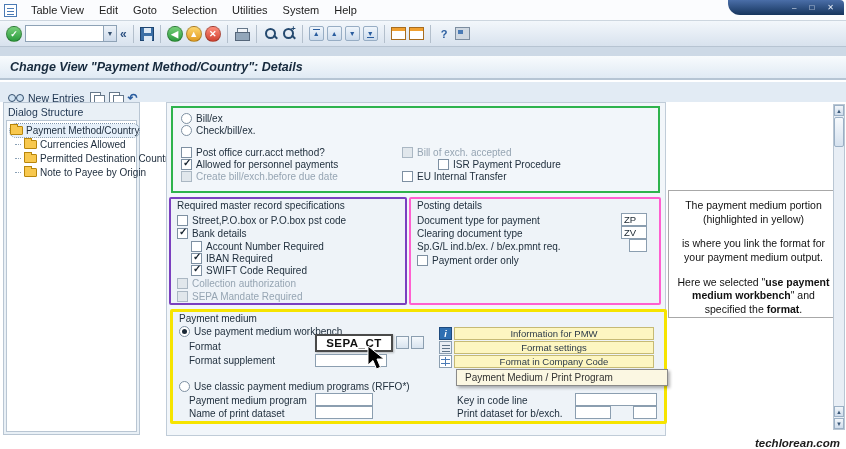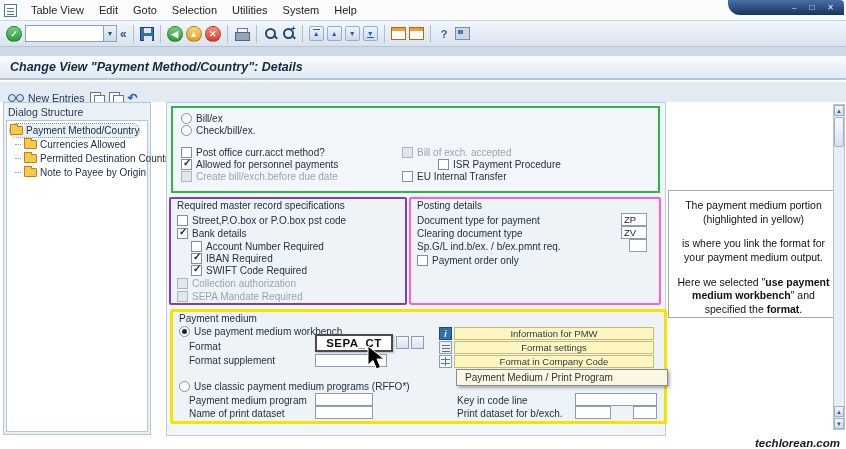--- a/index.html
+++ b/index.html
@@ -70,21 +70,21 @@
   .glasses::after{content:"";position:absolute;left:8px;top:2px;width:6px;height:6px;border:1px solid #35506e;border-radius:50%;background:#cfe2f2;}
   .sheets{width:14px;height:13px;position:relative;}
   .sheets::before{content:"";position:absolute;left:0;top:0;width:9px;height:10px;background:#fff;border:1px solid #66788a;}
   .sheets::after{content:"";position:absolute;left:4px;top:3px;width:9px;height:10px;background:#fff;border:1px solid #66788a;}
   .undo{font-size:12px;color:#2a5d9f;font-weight:bold;line-height:1;}
 
   
   .content{position:absolute;top:102px;left:0;right:0;height:336px;background:#fff;}
 
   
-  .tree-panel{position:absolute;left:3px;top:0;width:148px;height:333px;background:#e9f0f6;border:1px solid #b9c6d3;padding:2px;}
+  .tree-panel{position:absolute;left:3px;top:0;width:137px;height:333px;background:#e9f0f6;border:1px solid #b9c6d3;padding:2px;}
   .tree-title{font-size:10.5px;color:#1d3450;padding:1px 2px 3px;}
   .tree-box{position:absolute;left:2px;top:17px;right:2px;bottom:2px;background:#fff;border:1px solid #b9c6d3;}
   .tree-row{position:absolute;display:flex;align-items:center;gap:3px;font-size:10px;color:#1d2c3c;height:13px;white-space:nowrap;}
   .tree-row.sel{background:#e6f0fa;outline:1px dotted #7e96ae;}
   .folder{width:13px;height:9px;background:#f8c84e;border:1px solid #b8860b;border-radius:1px;position:relative;flex:0 0 auto;}
   .folder::before{content:"";position:absolute;top:-3px;left:-1px;width:6px;height:2px;background:#f8c84e;border:1px solid #b8860b;border-bottom:none;}
   .twig{width:6px;border-top:1px dotted #8aa0b5;flex:0 0 auto;}
 
   
   .form-panel{position:absolute;left:166px;top:0;width:500px;height:334px;background:#f2f6fa;border:1px solid #c0ccd8;}

